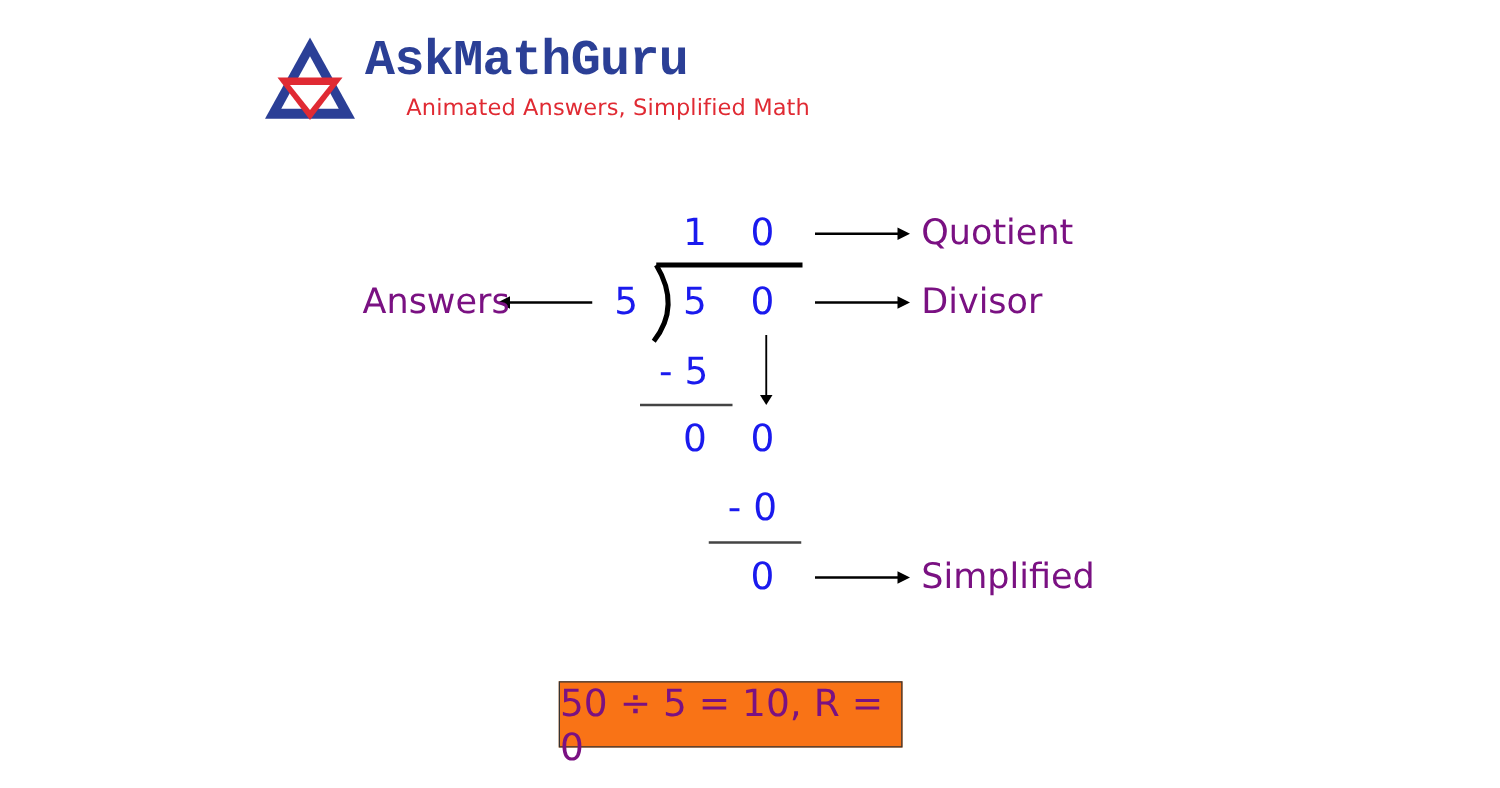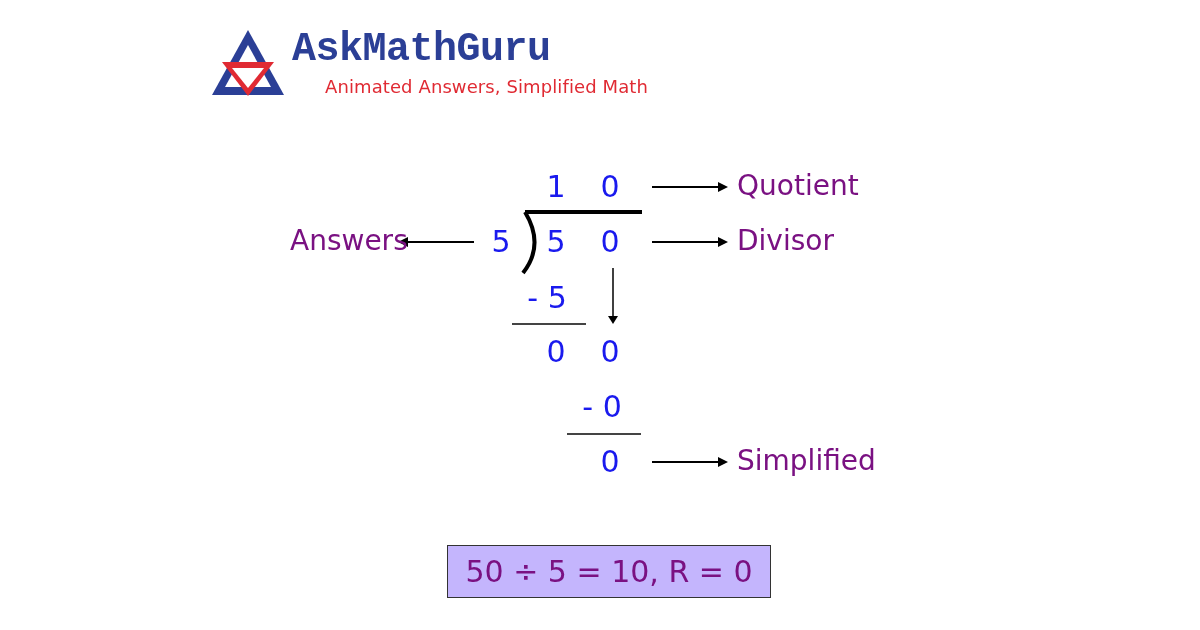--- a/index.html
+++ b/index.html
@@ -2,21 +2,21 @@
 <html><head>
 <meta charset="utf-8">
 <style>
   html,body{margin:0;padding:0;}
   body{width:1200px;height:630px;background:#ffffff;position:relative;overflow:hidden;font-family:"DejaVu Sans","Liberation Sans",sans-serif;}
   .abs{position:absolute;}
   .logo-title{left:292px;top:26px;font-family:Liberation Mono, monospace;font-weight:bold;font-size:40px;color:#2b3f96;letter-spacing:-0.5px;line-height:48px;}
   .logo-tag{left:293px;top:77px;font-family:"DejaVu Sans",sans-serif;font-size:18px;color:#e02a33;line-height:20px;letter-spacing:0.1px;margin-left:32px;}
   .digit{font-family:"DejaVu Sans",sans-serif;font-size:30px;color:#1a1aee;line-height:36px;text-align:center;width:26px;}
   .label{font-family:"DejaVu Sans",sans-serif;font-size:28px;color:#7a1182;line-height:36px;}
-  .result-box{left:447px;top:545px;width:324px;height:53px;background:#c4b5fd;border:1.5px solid #333;box-sizing:border-box;display:flex;align-items:center;justify-content:center;}
+  .result-box{left:447px;top:545px;width:275px;height:53px;background:#f97316;border:1.5px solid #333;box-sizing:border-box;display:flex;align-items:flex-start;justify-content:center;}
   .result-text{font-family:"DejaVu Sans",sans-serif;font-size:30px;color:#7a1182;}
 </style>
 </head>
 <body>
 
 <div class="abs" style="left:210px;top:28px;width:76px;height:70px;">
   <svg width="76" height="70" viewBox="0 0 76 70">
     <polygon points="38,2 74,67 2,67" fill="#2b3f96"></polygon>
     <polygon points="38,17 61,59 15,59" fill="#ffffff"></polygon>
     <polygon points="12,34 64,34 38,68" fill="#e02a33"></polygon>

